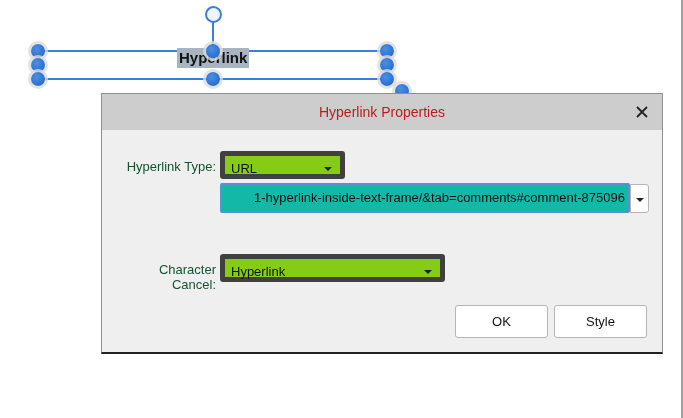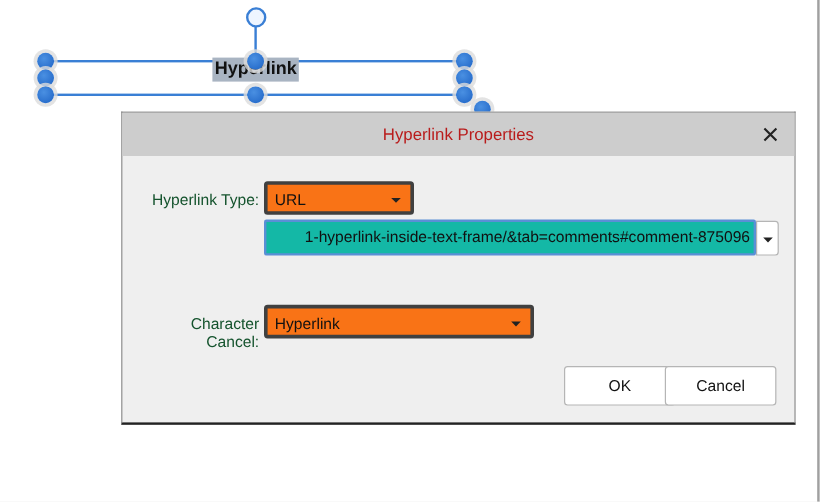--- a/index.html
+++ b/index.html
@@ -39,21 +39,21 @@
   }
   .title {
     position:absolute; left:0; right:0; top:0; line-height:36px; text-align:center;
     font-size:14px; color:#b91c1c;
   }
   .close {
     position:absolute; right:10px; top:8px; width:20px; height:20px; cursor:pointer;
   }
   .label { position:absolute; font-size:13px; color:#14532d; text-align:right; }
   .select {
-    position:absolute; background:#f97316; border:3px solid #404040; border-radius:3px;
+    position:absolute; background:#84cc16; border:5px solid #404040; border-radius:3px;
     box-sizing:border-box; font-size:13px; color:#111; cursor:pointer;
   }
   .select .val { position:absolute; left:6px; top:0; line-height:26px; }
   .select .caret {
     position:absolute; right:8px; top:11px; width:0; height:0;
     border-left:4px solid transparent; border-right:4px solid transparent; border-top:4px solid #222;
   }
   .url-input {
     position:absolute; left:118px; top:89px; width:410px; height:30px;
     background:#14b8a6; border:2px solid #5a8fd6; border-radius:2px; box-sizing:border-box;
@@ -118,15 +118,15 @@
   <div class="url-drop">
     <span class="caret"></span>
   </div>
 
   <div class="label" style="left:10px; top:168px; width:104px;">Character Cancel:</div>
   <div class="select" style="left:118px; top:160px; width:225px; height:28px;">
     <span class="val">Hyperlink</span>
     <span class="caret"></span>
   </div>
 
-  <div class="btn" style="left:368px;">OK</div>
-  <div class="btn" style="left:452px;">Cancel</div>
+  <div class="btn" style="left:353px;">OK</div>
+  <div class="btn" style="left:452px;">Style</div>
 </div>
 
 </body></html>

